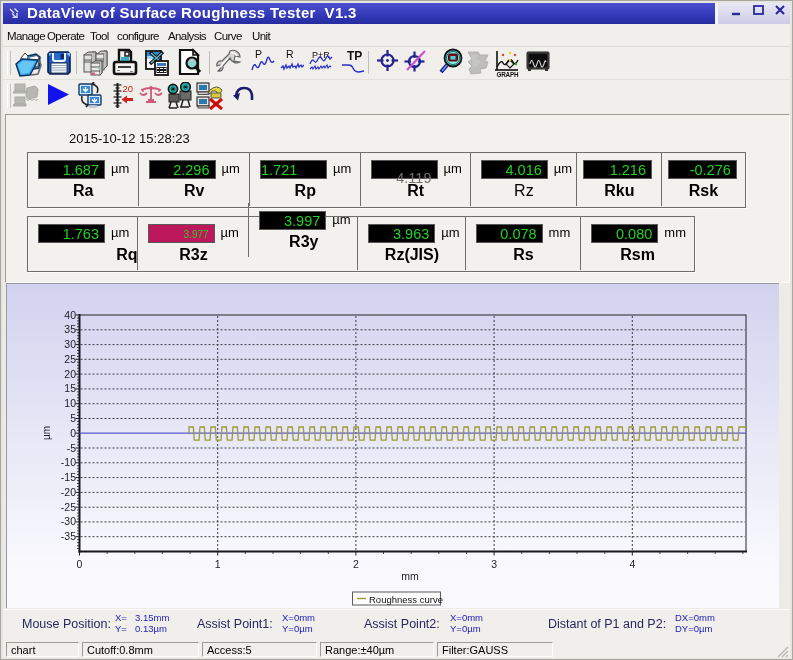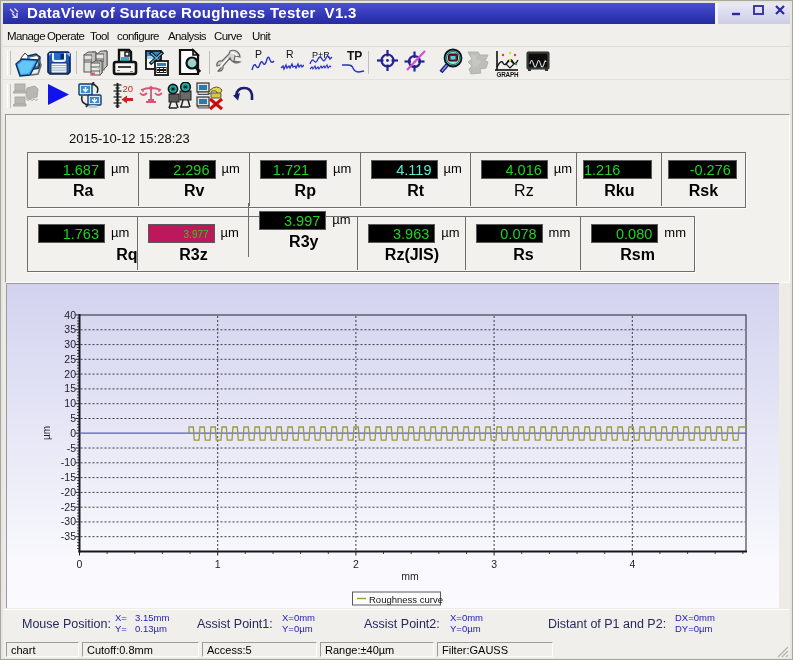--- a/index.html
+++ b/index.html
@@ -291,36 +291,36 @@
     <div style="position:absolute;left:10px;top:8px;width:67px;height:19px;background:#000;border:1px solid #595959;color:#1fd41f;font-size:14.5px;text-align:right;padding-right:5px;line-height:19px;box-sizing:border-box;padding-top:0">1.687</div>
     <div style="position:absolute;left:83px;top:9px;font-size:13px;color:#000">µm</div>
     <div style="position:absolute;left:0;top:30px;width:100%;text-align:center;font-size:16px;font-weight:bold;color:#000">Ra</div>
   </div>
 <div style="position:absolute;left:137.5px;top:152px;width:111.5px;height:54px;border-left:1px solid #6e6e6e">
     <div style="position:absolute;left:10.0px;top:8px;width:67px;height:19px;background:#000;border:1px solid #595959;color:#1fd41f;font-size:14.5px;text-align:right;padding-right:5px;line-height:19px;box-sizing:border-box;padding-top:0">2.296</div>
     <div style="position:absolute;left:83.0px;top:9px;font-size:13px;color:#000">µm</div>
     <div style="position:absolute;left:0;top:30px;width:100%;text-align:center;font-size:16px;font-weight:bold;color:#000">Rv</div>
   </div>
 <div style="position:absolute;left:249.0px;top:152px;width:110.5px;height:54px;border-left:1px solid #6e6e6e">
-    <div style="position:absolute;left:10.0px;top:8px;width:67px;height:19px;background:#000;border:1px solid #595959;color:#1fd41f;font-size:14.5px;text-align:center;padding-right:5px;line-height:19px;box-sizing:border-box;padding-top:0">1.721</div>
+    <div style="position:absolute;left:10.0px;top:8px;width:67px;height:19px;background:#000;border:1px solid #595959;color:#1fd41f;font-size:14.5px;text-align:left;padding-right:5px;line-height:19px;box-sizing:border-box;padding-top:0">1.721</div>
     <div style="position:absolute;left:83.0px;top:9px;font-size:13px;color:#000">µm</div>
     <div style="position:absolute;left:0;top:30px;width:100%;text-align:center;font-size:16px;font-weight:bold;color:#000">Rp</div>
   </div>
 <div style="position:absolute;left:359.5px;top:152px;width:110.3px;height:54px;border-left:1px solid #6e6e6e">
-    <div style="position:absolute;left:10.0px;top:8px;width:67px;height:19px;background:#000;border:1px solid #595959;color:#5eead4;font-size:14.5px;text-align:right;padding-right:5px;line-height:19px;box-sizing:border-box;padding-top:0">4.119</div>
+    <div style="position:absolute;left:10.0px;top:8px;width:67px;height:19px;background:#000;border:1px solid #595959;color:#737373;font-size:14.5px;text-align:right;padding-right:5px;line-height:19px;box-sizing:border-box;padding-top:8px">4.119</div>
     <div style="position:absolute;left:83.0px;top:9px;font-size:13px;color:#000">µm</div>
     <div style="position:absolute;left:0;top:30px;width:100%;text-align:center;font-size:16px;font-weight:bold;color:#000">Rt</div>
   </div>
 <div style="position:absolute;left:469.8px;top:152px;width:106.2px;height:54px;border-left:1px solid #6e6e6e">
     <div style="position:absolute;left:10.0px;top:8px;width:67px;height:19px;background:#000;border:1px solid #595959;color:#1fd41f;font-size:14.5px;text-align:right;padding-right:5px;line-height:19px;box-sizing:border-box;padding-top:0">4.016</div>
     <div style="position:absolute;left:83.0px;top:9px;font-size:13px;color:#000">µm</div>
     <div style="position:absolute;left:0;top:30px;width:100%;text-align:center;font-size:16px;font-weight:normal;color:#000">Rz</div>
   </div>
 <div style="position:absolute;left:576.0px;top:152px;width:84.8px;height:54px;border-left:1px solid #6e6e6e">
-    <div style="position:absolute;left:6.0px;top:8px;width:69px;height:19px;background:#000;border:1px solid #595959;color:#1fd41f;font-size:14.5px;text-align:left;line-height:19px;box-sizing:border-box;padding-top:0">1.216</div>
+    <div style="position:absolute;left:6.0px;top:8px;width:69px;height:19px;background:#000;border:1px solid #595959;color:#1fd41f;font-size:14.5px;text-align:right;padding-right:5px;line-height:19px;box-sizing:border-box;padding-top:0">1.216</div>
     <div style="position:absolute;left:0;top:30px;width:100%;text-align:center;font-size:16px;font-weight:bold;color:#000">Rku</div>
   </div>
 <div style="position:absolute;left:660.8px;top:152px;width:83.2px;height:54px;border-left:1px solid #6e6e6e">
     <div style="position:absolute;left:6.0px;top:8px;width:69px;height:19px;background:#000;border:1px solid #595959;color:#1fd41f;font-size:14.5px;text-align:right;padding-right:5px;line-height:19px;box-sizing:border-box;padding-top:0">-0.276</div>
     <div style="position:absolute;left:0;top:30px;width:100%;text-align:center;font-size:16px;font-weight:bold;color:#000">Rsk</div>
   </div>
 <div style="position:absolute;left:27px;top:216px;width:666px;height:54px;border:1px solid #6e6e6e;box-shadow:1px 1px 0 #fcfcfc;background:#f2f1ed"></div>
 <div style="position:absolute;left:27px;top:216px;width:109.6px;height:54px;border-left:1px solid #6e6e6e">
     <div style="position:absolute;left:10px;top:8px;width:67px;height:19px;background:#000;border:1px solid #595959;color:#1fd41f;font-size:14.5px;text-align:right;padding-right:5px;line-height:19px;box-sizing:border-box;padding-top:0">1.763</div>
     <div style="position:absolute;left:83px;top:9px;font-size:13px;color:#000">µm</div>

